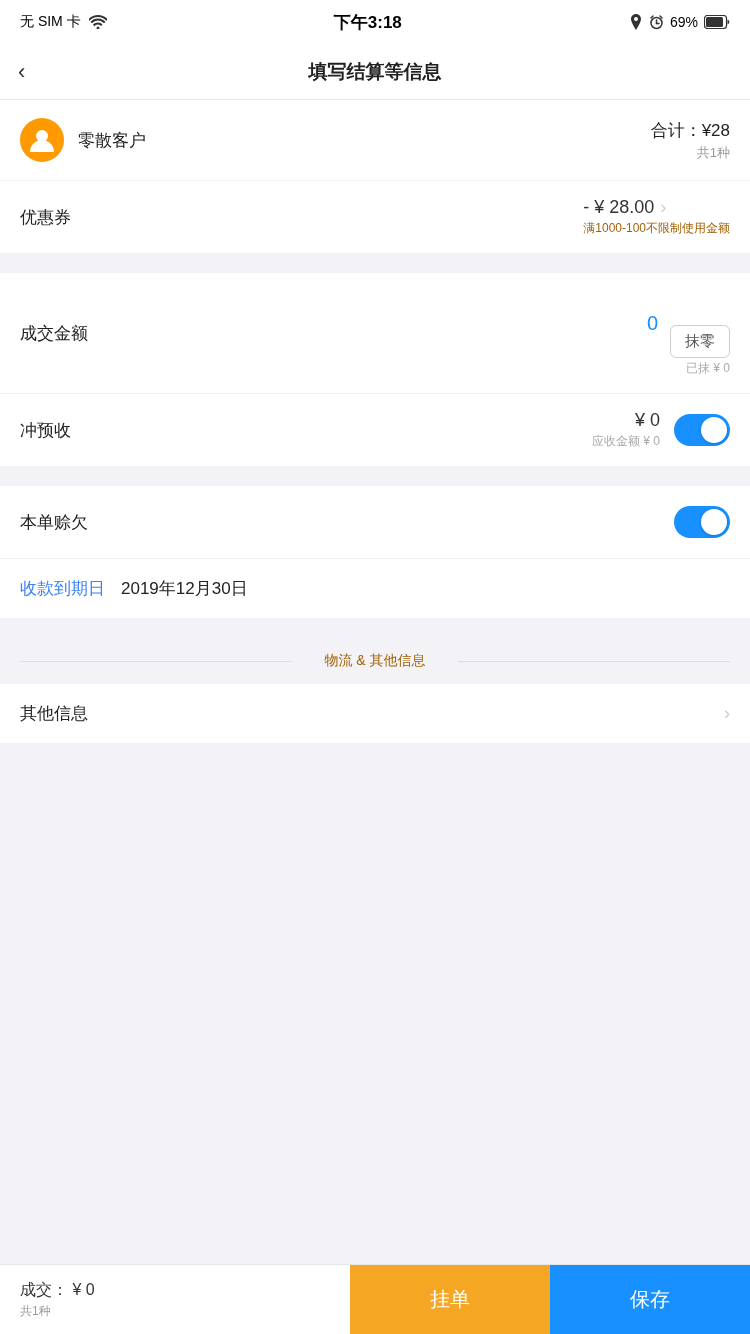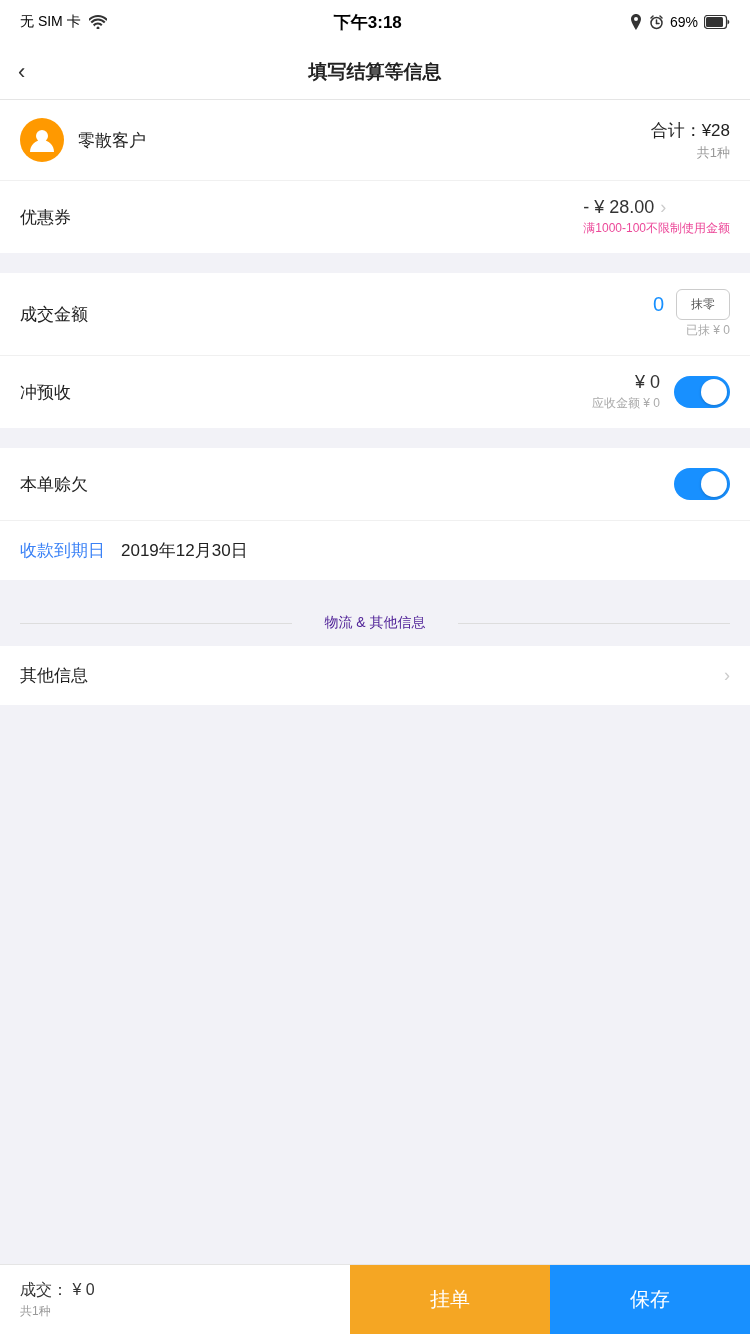--- a/index.html
+++ b/index.html
@@ -87,21 +87,21 @@
     .coupon-row {
       background: #fff;
       padding: 16px 20px;
       display: flex;
       align-items: center;
       justify-content: space-between;
       border-top: 1px solid #f0f0f0;
     }
     .coupon-label { font-size: 17px; color: #222; }
     .coupon-value { font-size: 18px; color: #333; font-weight: 500; }
-    .coupon-desc { font-size: 12px; color: #ec4899; margin-top: 2px; text-align: right; }
+    .coupon-desc { font-size: 12px; color: #a16207; margin-top: 2px; text-align: right; }
     .coupon-right-wrap { text-align: right; }
     .chevron-right { color: #ccc; font-size: 18px; }
 
     
     .gray-divider {
       height: 10px;
       background: #f2f2f7;
     }
 
     
@@ -121,24 +121,25 @@
       font-weight: 400;
       border: none; outline: none;
       width: 60px;
       text-align: right;
       background: transparent;
     }
     .round-zero-btn {
       border: 1px solid #ccc;
       border-radius: 6px;
       padding: 6px 14px;
-      font-size: 12px;
+      font-size: 15px;
       color: #555;
       background: #fff;
       cursor: pointer;
+      margin-top: 36px;
     }
     .sub-text { font-size: 12px; color: #aaa; text-align: right; margin-top: 2px; }
 
     
     .toggle-switch {
       width: 56px; height: 32px;
       background: #1890ff;
       border-radius: 16px;
       position: relative;
       cursor: pointer;
@@ -188,21 +189,21 @@
     }
     .due-date-label { font-size: 17px; color: #3b82f6; margin-right: 16px; flex-shrink: 0; }
     .due-date-value { font-size: 17px; color: #222; }
 
     
     .logistics-divider {
       background: #f2f2f7;
       padding: 14px 0;
       text-align: center;
       font-size: 14px;
-      color: #4c1d95;
+      color: #a16207;
       display: flex;
       align-items: center;
       justify-content: center;
       gap: 12px;
     }
     .logistics-divider::before,
     .logistics-divider::after {
       content: '';
       flex: 1;
       height: 1px;

